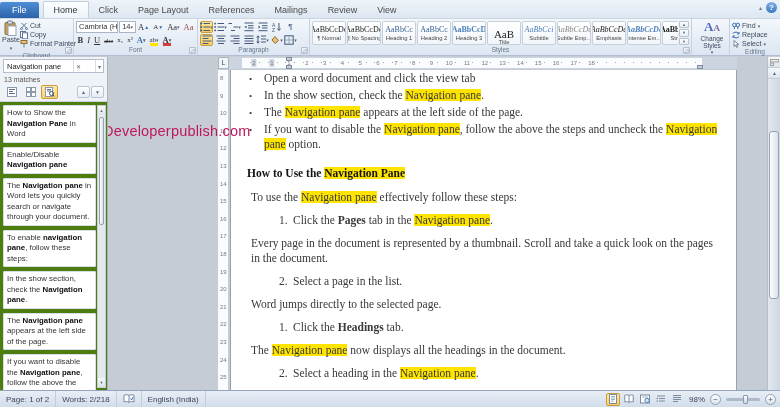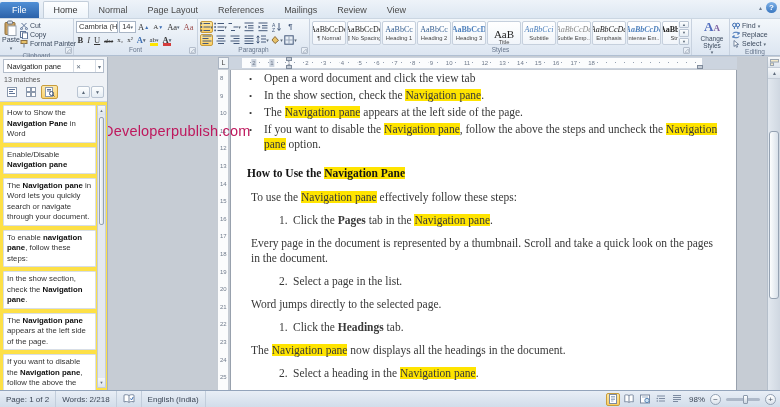--- a/index.html
+++ b/index.html
@@ -64,21 +64,21 @@
 .np-head .sp{margin-left:auto;}
 .npbtn{font-size:6px;color:#5a6878;padding:0 1px;}
 .np-search{margin:2px 3px 1px;height:14px;background:#fff;border:1px solid #b3bdcb;display:flex;align-items:center;font-size:7.5px;padding-left:3px;color:#222;}
 .np-search .seg{margin-left:auto;border-left:1px solid #d7dde5;height:100%;display:flex;align-items:center;padding:0 2px;font-size:6px;color:#5a6878;}
 .np-matches{font-size:7px;color:#555;padding:2px 4px 1px;}
 .np-tabs{display:flex;align-items:center;border-bottom:1px solid #c9d2dd;padding:1px 3px 2px;gap:2px;}
 .np-tab{width:17px;height:14px;border:1px solid transparent;display:flex;align-items:center;justify-content:center;border-radius:2px;}
 .np-tab.on{background:linear-gradient(#fde9ad,#fbd26e);border-color:#c79c3d;}
 .np-updown{margin-left:auto;display:flex;gap:1px;}
 .np-ud{width:13px;height:12px;border:1px solid #b9c4d2;background:linear-gradient(#fdfefe,#e6edf4);font-size:5px;color:#5a6878;display:flex;align-items:center;justify-content:center;border-radius:2px;}
-.np-results{flex:1;overflow:hidden;padding:3px 11px 0 3px;position:relative;background:#fde047;}
+.np-results{flex:1;overflow:hidden;padding:3px 11px 0 3px;position:relative;background:#4d7c0f;}
 .rescard{background:#fff;border:1px solid #d8dee6;border-radius:1px;padding:2px 3px;margin-bottom:4px;font-size:7.8px;line-height:10.5px;color:#333;}
 .rescard .b{font-weight:bold;color:#0f0f0f;}
 .np-scroll{position:absolute;right:1px;top:3px;bottom:2px;width:9px;background:#e4e9ef;border:1px solid #c5cdd8;display:flex;flex-direction:column;align-items:center;}
 .np-s-btn{width:100%;height:9px;font-size:4px;color:#5f6b7c;display:flex;align-items:center;justify-content:center;background:linear-gradient(#f6f8fa,#dde4ec);}
 .np-thumb{position:absolute;top:11px;left:1px;right:1px;height:108px;background:linear-gradient(90deg,#fdfefe,#d9e1ea);border:1px solid #95a2b2;border-radius:2px;}
 .np-s-btn.bottom{position:absolute;bottom:0;left:0;}
 
 
 .docarea{flex:1;position:relative;overflow:hidden;background:#c6ccd4;}
 .tabsel{position:absolute;left:110px;top:0;width:11px;height:12px;background:#f2f5f8;border:1px solid #aab4c2;font-size:7px;line-height:10px;text-align:center;color:#444;}
@@ -121,21 +121,21 @@
 </style>
 </head>
 <body>
 
 <div class="app">
 
   <div class="tabrow">
     <div style="display:flex;align-items:flex-end;">
         <div class="rtab file">File</div>
         <div class="rtab active">Home</div>
-        <div class="rtab">Normal</div>
+        <div class="rtab">Click</div>
         <div class="rtab">Page Layout</div>
         <div class="rtab">References</div>
         <div class="rtab">Mailings</div>
         <div class="rtab">Review</div>
         <div class="rtab">View</div>
       </div>
     <div class="tabrow-right">
       <span class="collapse-caret">▴</span>
       <span class="helpbtn">?</span>
     </div>

